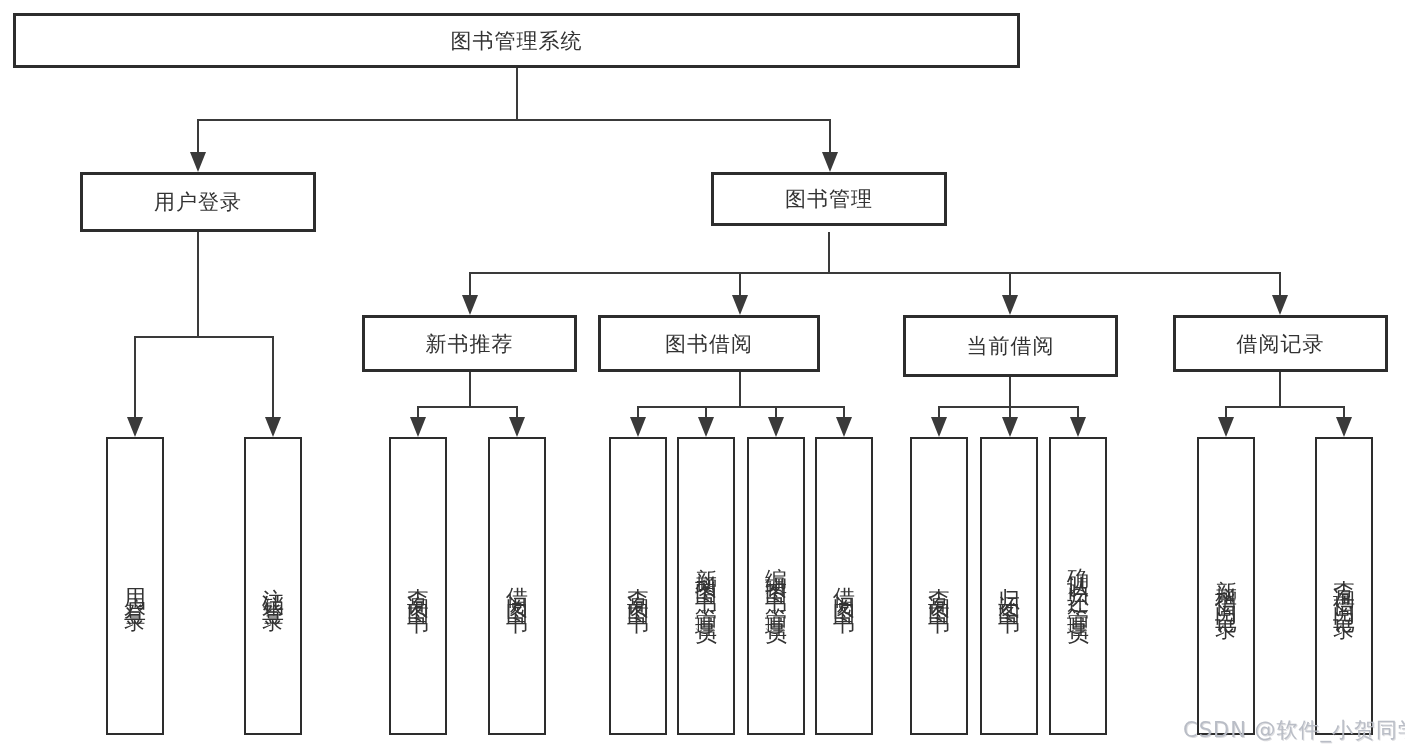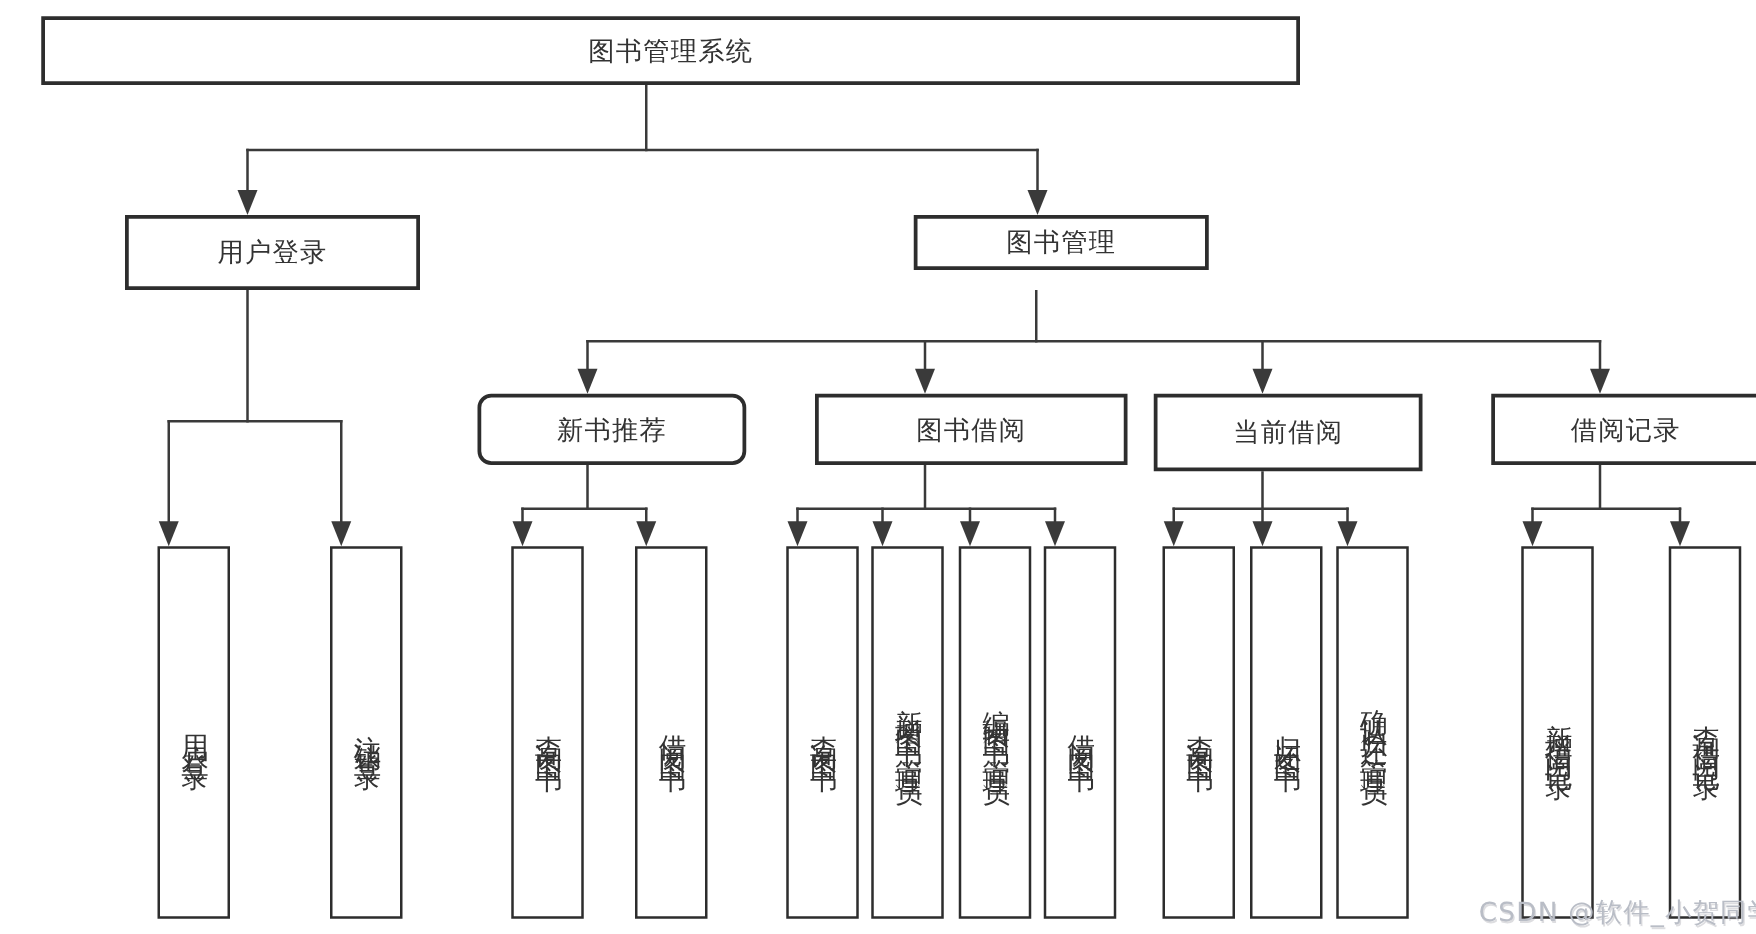--- a/index.html
+++ b/index.html
@@ -3,21 +3,21 @@
 <meta charset="utf-8">
 <style>
   html,body{margin:0;padding:0;background:#fff;}
   #canvas{
     position:relative;width:1405px;height:747px;background:#fff;overflow:hidden;
     font-family:"DejaVu Sans","Liberation Sans",sans-serif;color:#333;
   }
   .box{
     position:absolute;background:#fff;border:3px solid #2d2d2d;box-sizing:border-box;
     display:flex;align-items:center;justify-content:center;
-    font-size:21px;letter-spacing:1px;color:#333;z-index:2;margin-left:20px;
+    font-size:21px;letter-spacing:1px;color:#333;z-index:2;
   }
   .leaf{border-width:2px;}
   .vtext{
     writing-mode:vertical-rl;letter-spacing:8px;font-size:22px;line-height:1;
     white-space:nowrap;
   }
   .hline{position:absolute;height:2px;background:#3a3a3a;z-index:1;}
   .vline{position:absolute;width:2px;background:#3a3a3a;z-index:1;}
   .arrow{
     position:absolute;width:0;height:0;z-index:1;
@@ -35,28 +35,28 @@
 
 <div id="canvas">
 
   <div class="box" style="left:13px;top:13px;width:1007px;height:55px;">
     <span>图书管理系统</span>
   </div>
 
   <div class="box" style="left:80px;top:172px;width:236px;height:60px;">
     <span>用户登录</span>
   </div>
-  <div class="box" style="left:711px;top:172px;width:236px;height:44px;">
+  <div class="box" style="left:711px;top:172px;width:236px;height:54px;">
     <span>图书管理</span>
   </div>
 
-  <div class="box" style="left:362px;top:315px;width:215px;height:57px;border-radius:11px;">
+  <div class="box" style="left:362px;top:315px;width:215px;height:57px;">
     <span>新书推荐</span>
   </div>
-  <div class="box" style="left:632px;top:315px;width:250px;height:57px;">
+  <div class="box" style="left:598px;top:315px;width:222px;height:57px;">
     <span>图书借阅</span>
   </div>
   <div class="box" style="left:903px;top:315px;width:215px;height:62px;">
     <span>当前借阅</span>
   </div>
   <div class="box" style="left:1173px;top:315px;width:215px;height:57px;">
     <span>借阅记录</span>
   </div>
 
   <div class="box leaf" style="left:106px;top:437px;width:58px;height:298px;">

